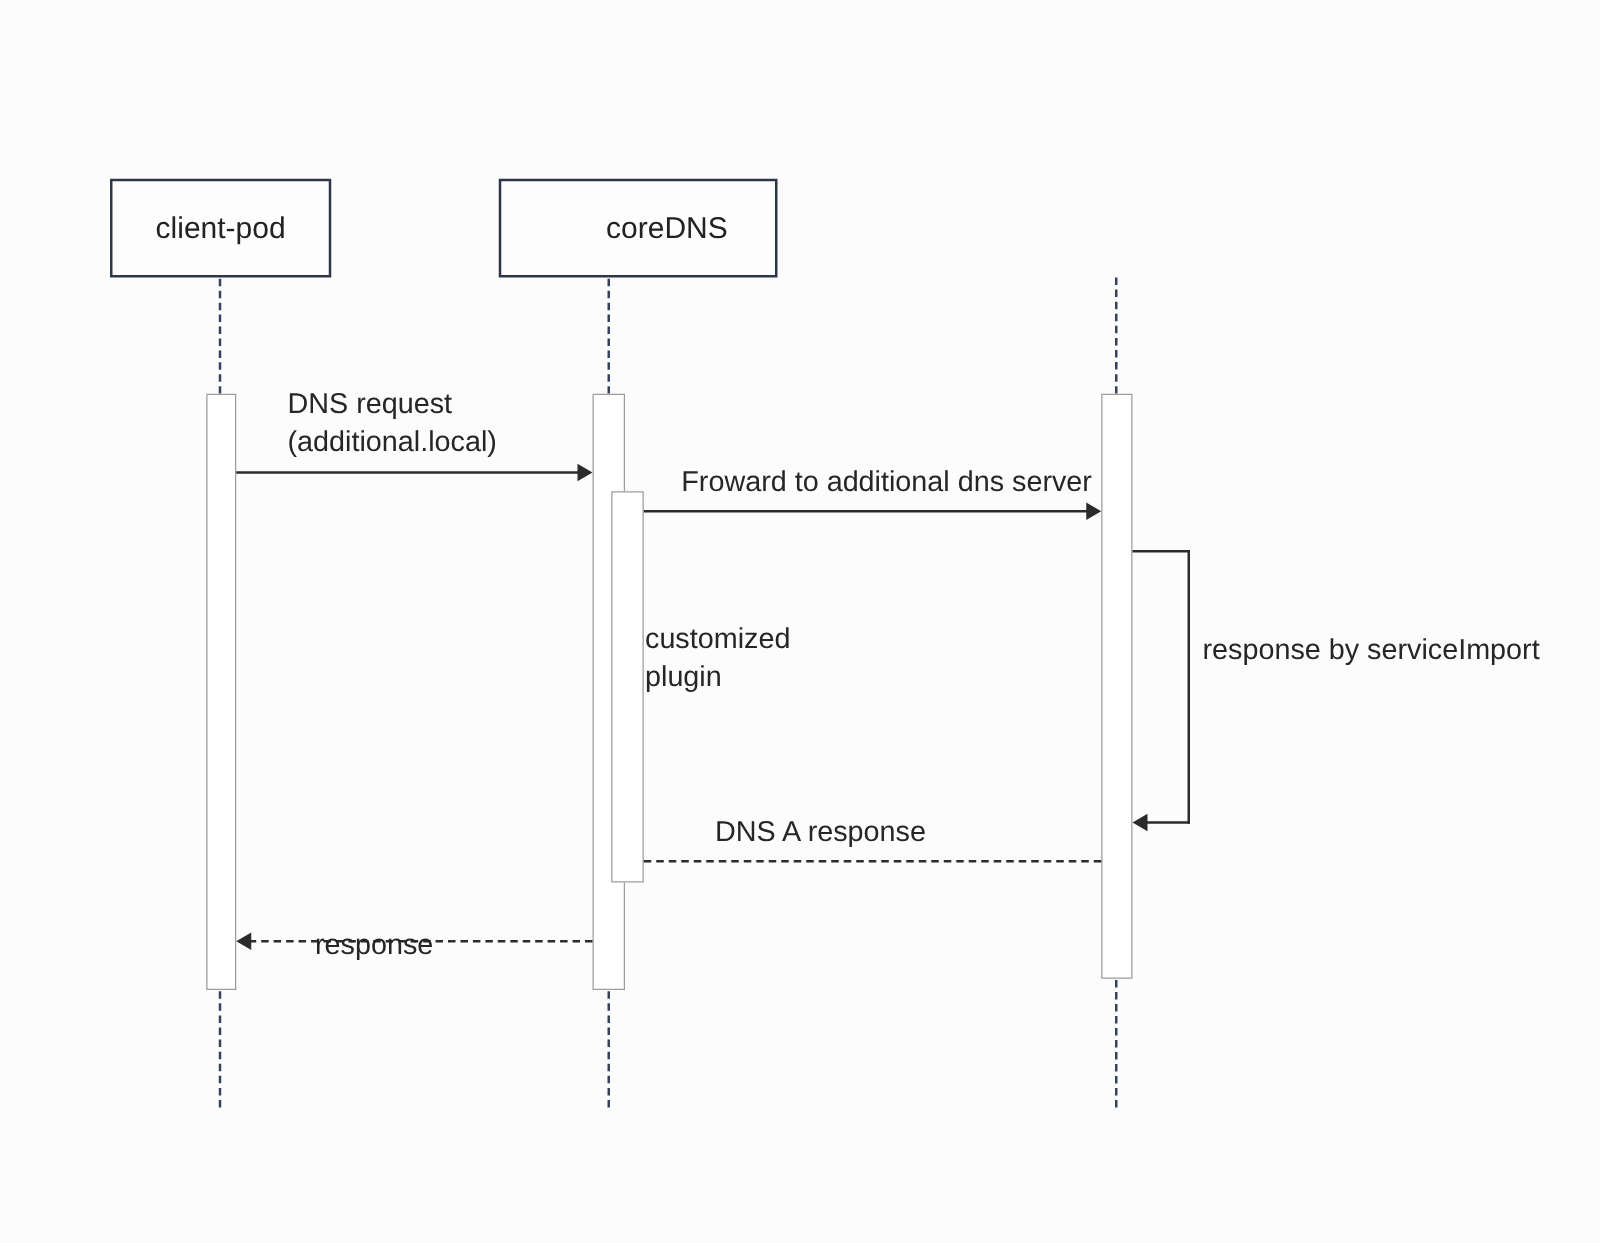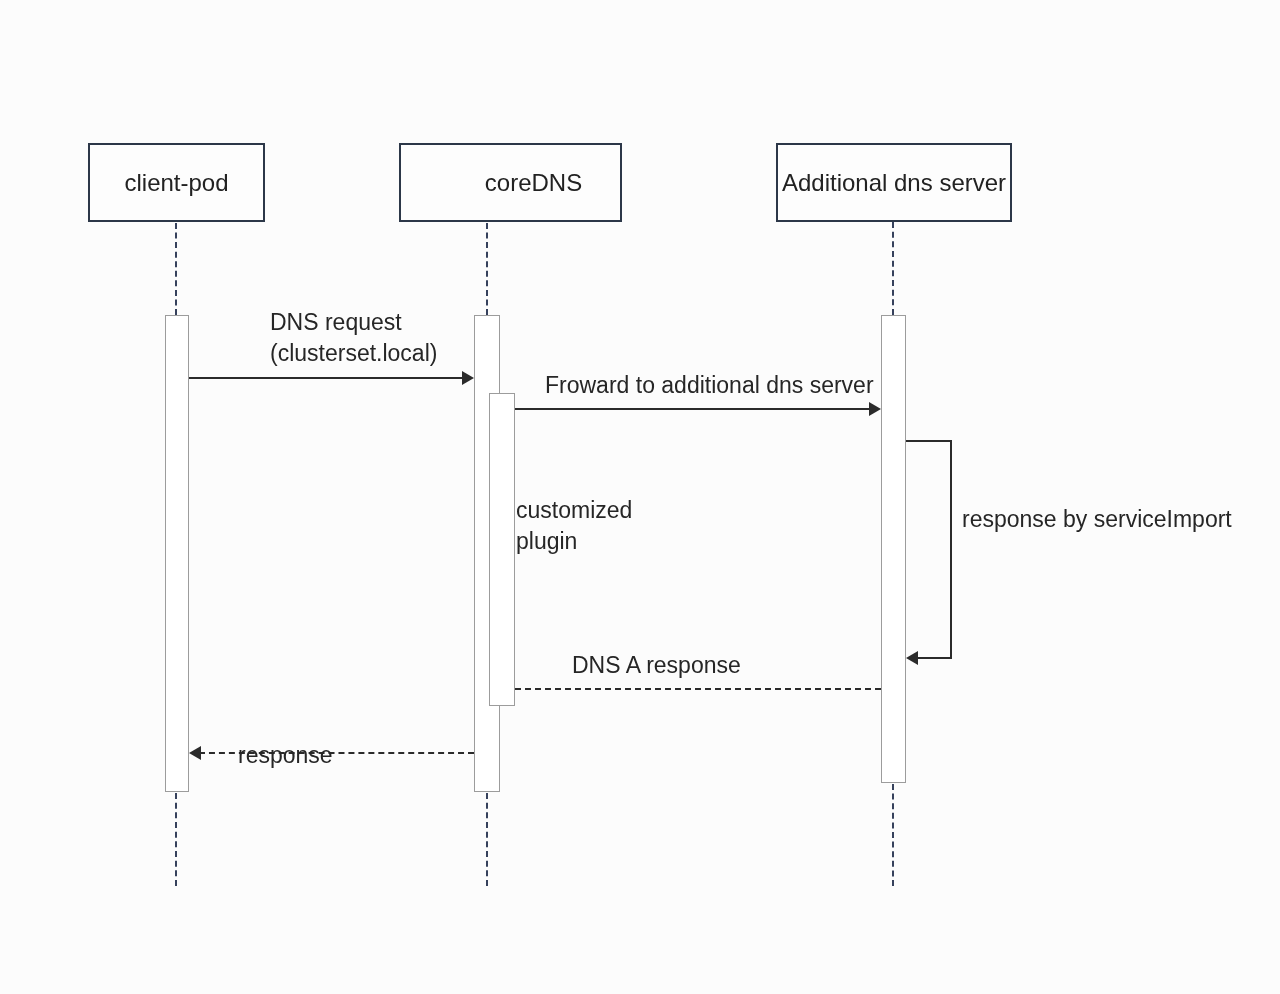--- a/index.html
+++ b/index.html
@@ -57,59 +57,56 @@
   .ah{position:absolute;width:0;height:0;}
   .ah-right{border-top:7px solid transparent;border-bottom:7px solid transparent;border-left:12px solid #2b2b2b;}
   .ah-left{border-top:7px solid transparent;border-bottom:7px solid transparent;border-right:12px solid #2b2b2b;}
   .ah-msg1{left:462px;top:371px;}
   .ah-msg2{left:869px;top:402px;}
   .ah-msg5{left:189px;top:746px;}
   .ah-loop{left:906px;top:651px;}
 
   
   .lbl{position:absolute;font-size:23px;line-height:31px;white-space:nowrap;color:#262626;}
-  .lbl-msg1{left:230px;top:307px;margin-left:40px;}
+  .lbl-msg1{left:230px;top:307px;}
   .lbl-msg2{left:545px;top:370px;}
   .lbl-plugin{left:516px;top:495px;white-space:normal;width:150px;}
   .lbl-resolve{left:962px;top:504px;}
   .lbl-msg4{left:572px;top:650px;}
-  .lbl-msg5{left:238px;top:740px;}
+  .lbl-msg5{left:252px;top:740px;}
 </style>
 </head>
 <body>
 
 <div class="stage">
 
   <div class="pbox client">
     <span>client-pod</span>
   </div>
   <div class="pbox coredns">
     <span>coreDNS</span>
-  </div>
-  <div class="pbox adns">
-    <span>Additional dns server</span>
   </div>
 
   <div class="lifeline ll-client-top"></div>
   <div class="lifeline ll-coredns-top"></div>
   <div class="lifeline ll-adns-top"></div>
   <div class="lifeline ll-client-bot"></div>
   <div class="lifeline ll-coredns-bot"></div>
   <div class="lifeline ll-adns-bot"></div>
 
   <div class="act act-client"></div>
   <div class="act act-coredns"></div>
   <div class="act act-adns"></div>
   <div class="act act-plugin"></div>
 
   <div class="hline msg1-line"></div>
   <div class="ah ah-right ah-msg1"></div>
   <div class="lbl lbl-msg1">
     <span style="display:block">DNS request</span>
-    <span style="display:block">(clusterset.local)</span>
+    <span style="display:block">(additional.local)</span>
   </div>
 
   <div class="hline msg2-line"></div>
   <div class="ah ah-right ah-msg2"></div>
   <div class="lbl lbl-plugin">customized plugin</div>
 
   <div class="lbl lbl-msg2">Froward to additional dns server</div>
 
   <div class="hline loop-top"></div>
   <div class="vline loop-right"></div>

